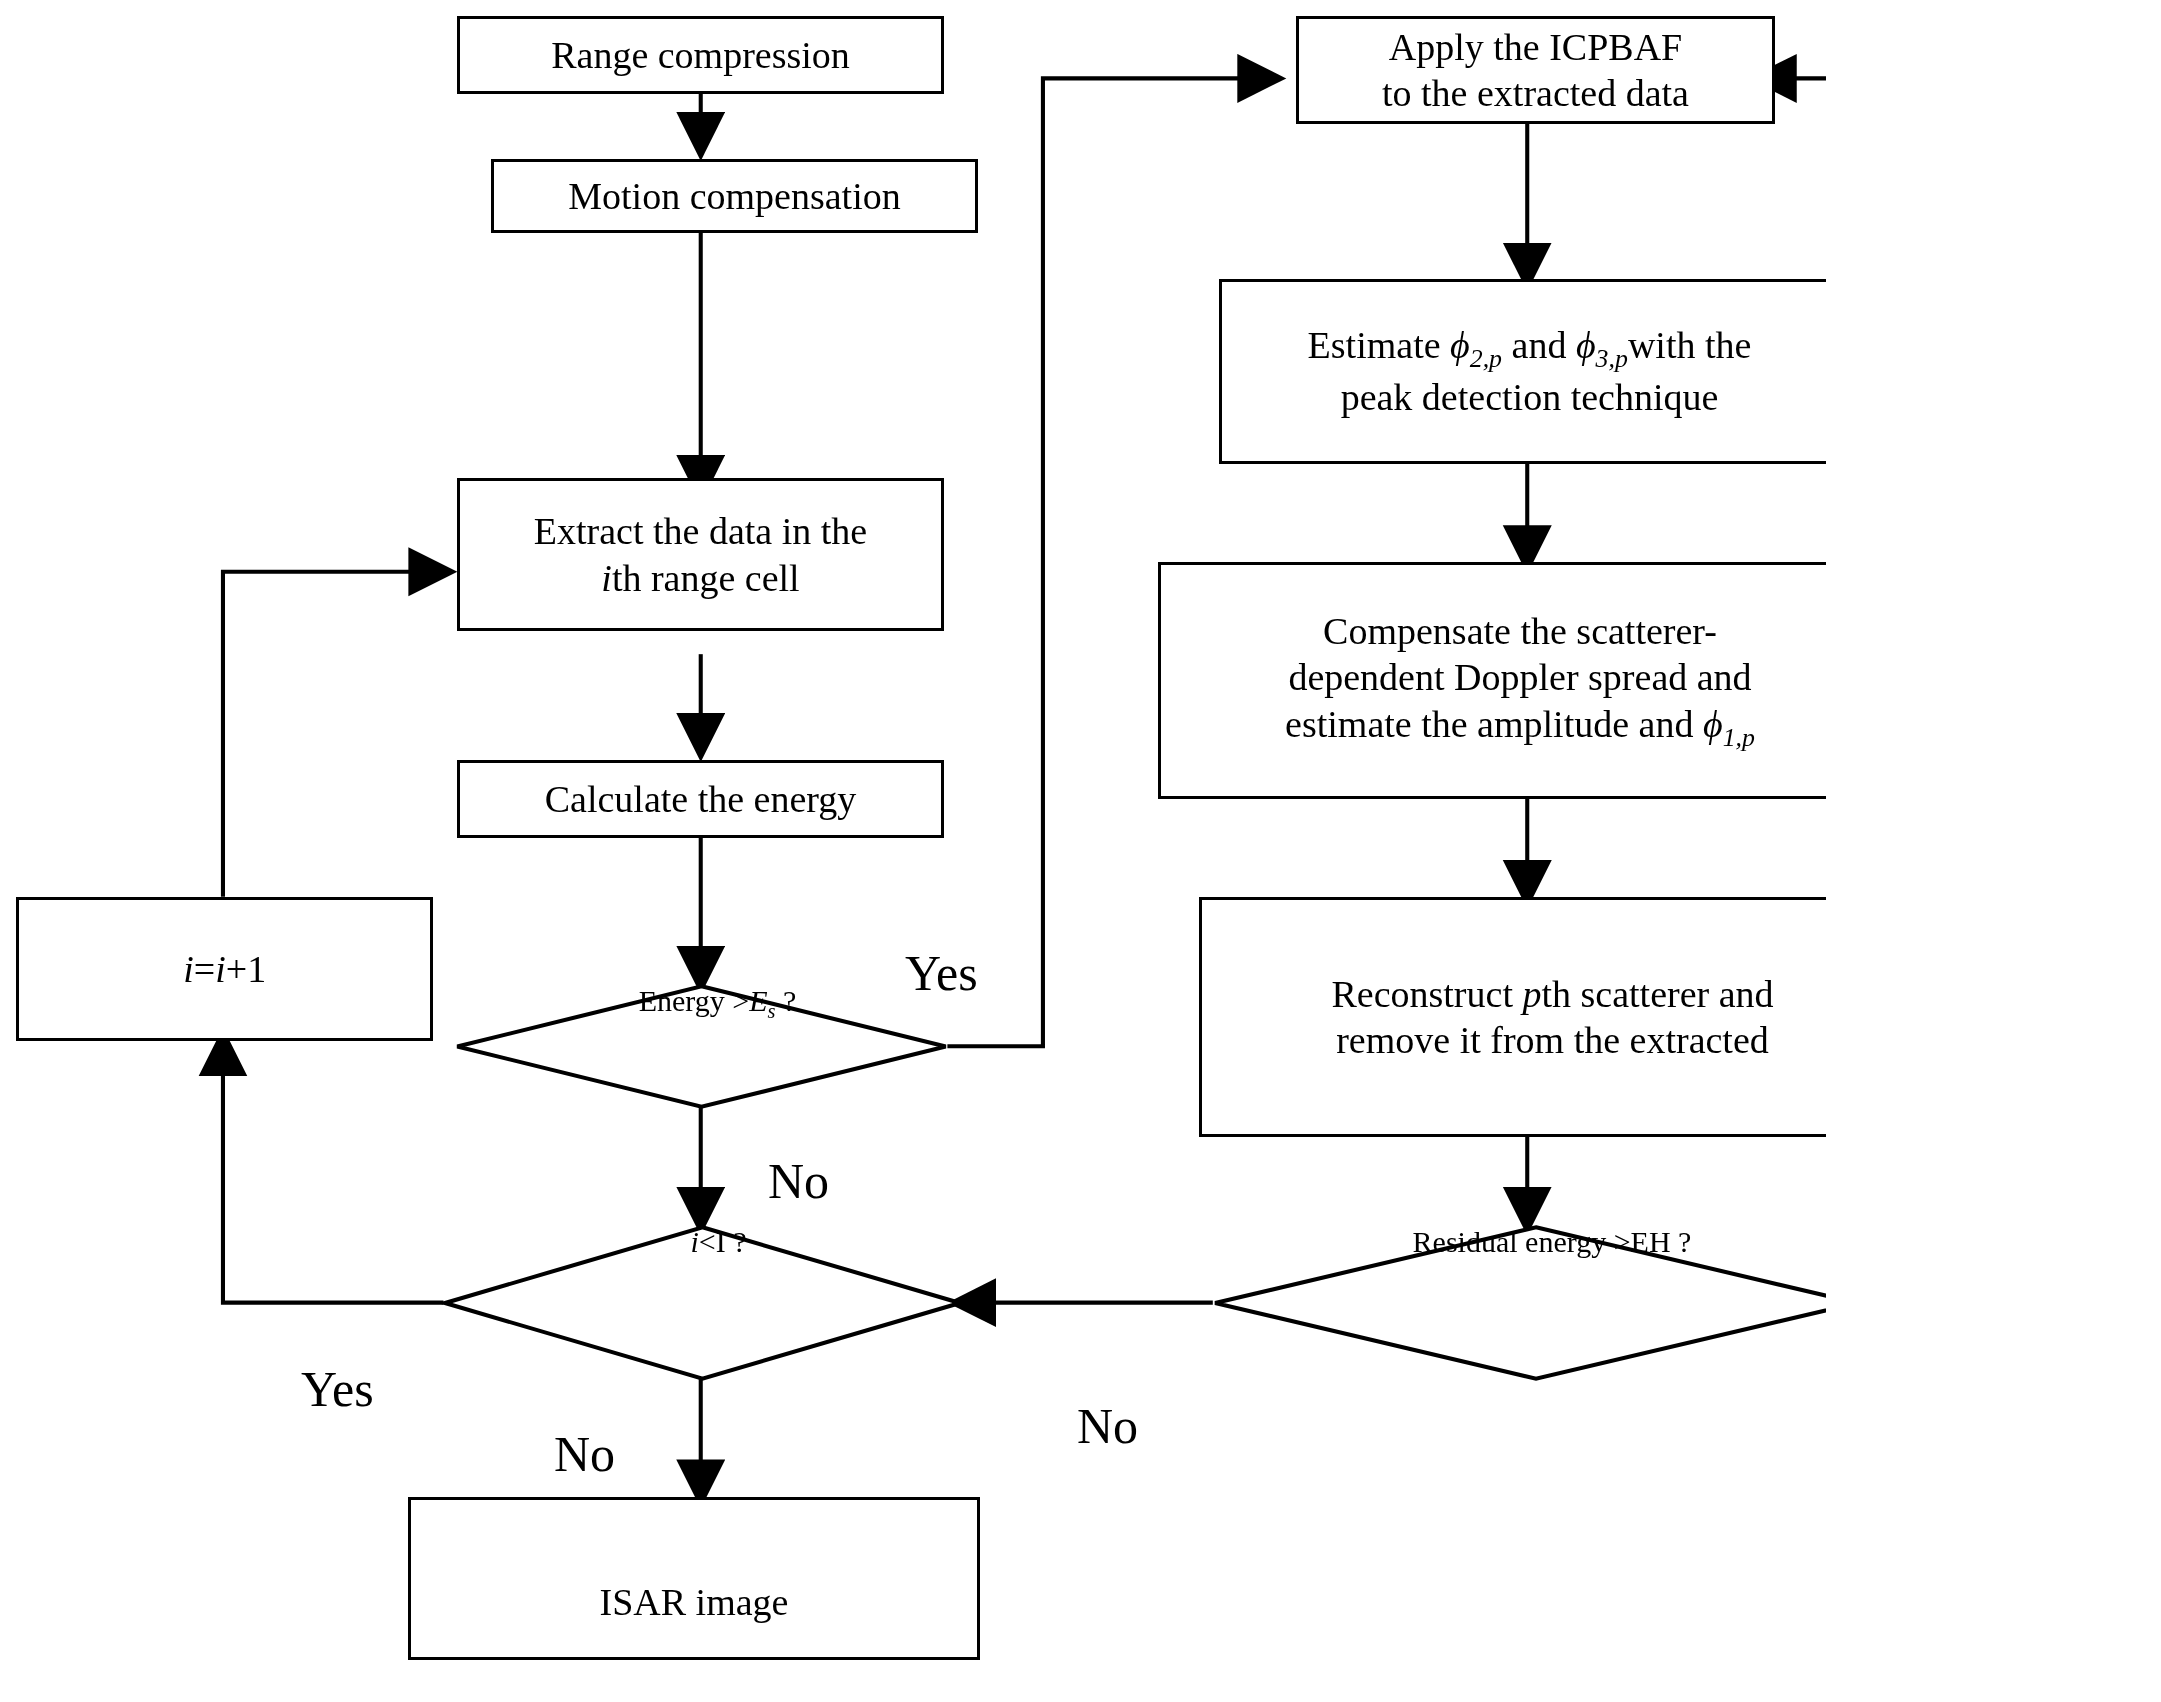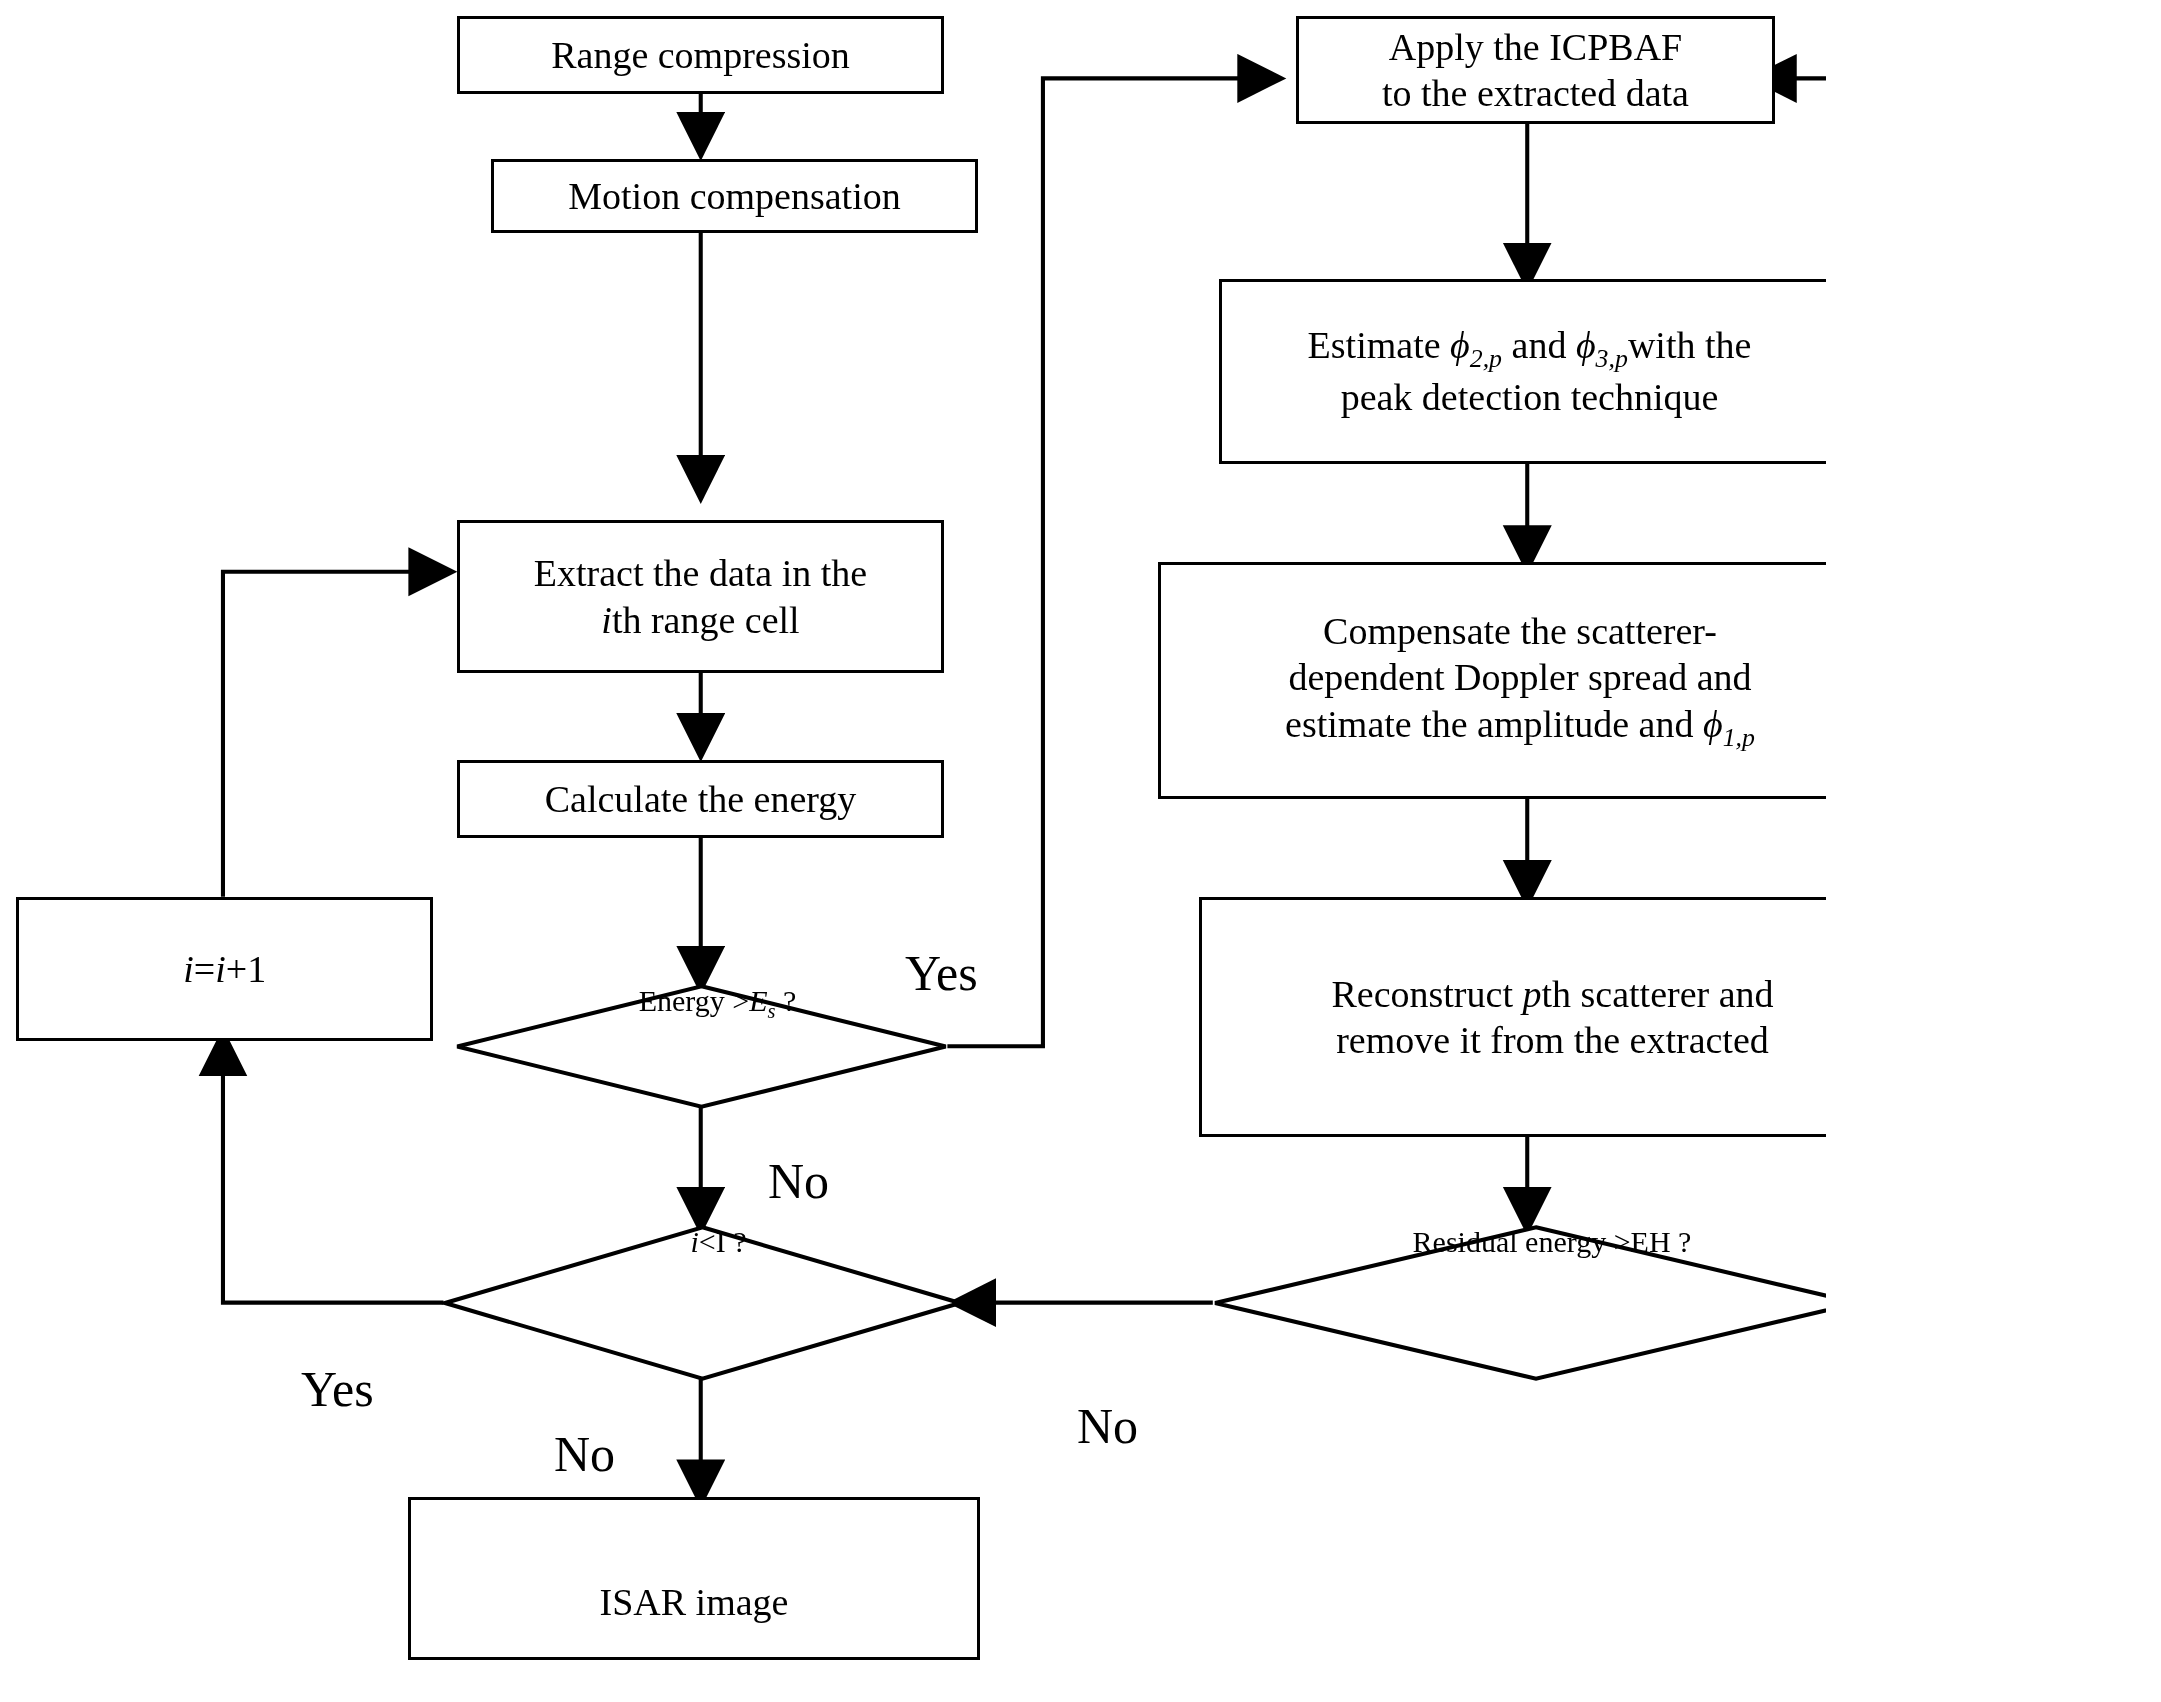--- a/index.html
+++ b/index.html
@@ -95,21 +95,21 @@
   </svg>
 
   <div class="node proc" style="left:457px;top:16.3px;width:487px;height:78px;">
     <span>Range compression</span>
   </div>
 
   <div class="node proc" style="left:457px;top:159px;width:487px;height:74px;margin-left:34px;">
     <span>Motion compensation</span>
   </div>
 
-  <div class="node proc" style="left:457px;top:520px;width:487px;height:153px;">
+  <div class="node proc" style="left:457px;top:478px;width:487px;height:153px;">
     <span>
       <span>Extract the data in the</span><br>
       <i class="v">i</i><span>th range cell</span>
     </span>
   </div>
 
   <div class="node proc" style="left:457px;top:760px;width:487px;height:78px;">
     <span>Calculate the energy</span>
   </div>
 

